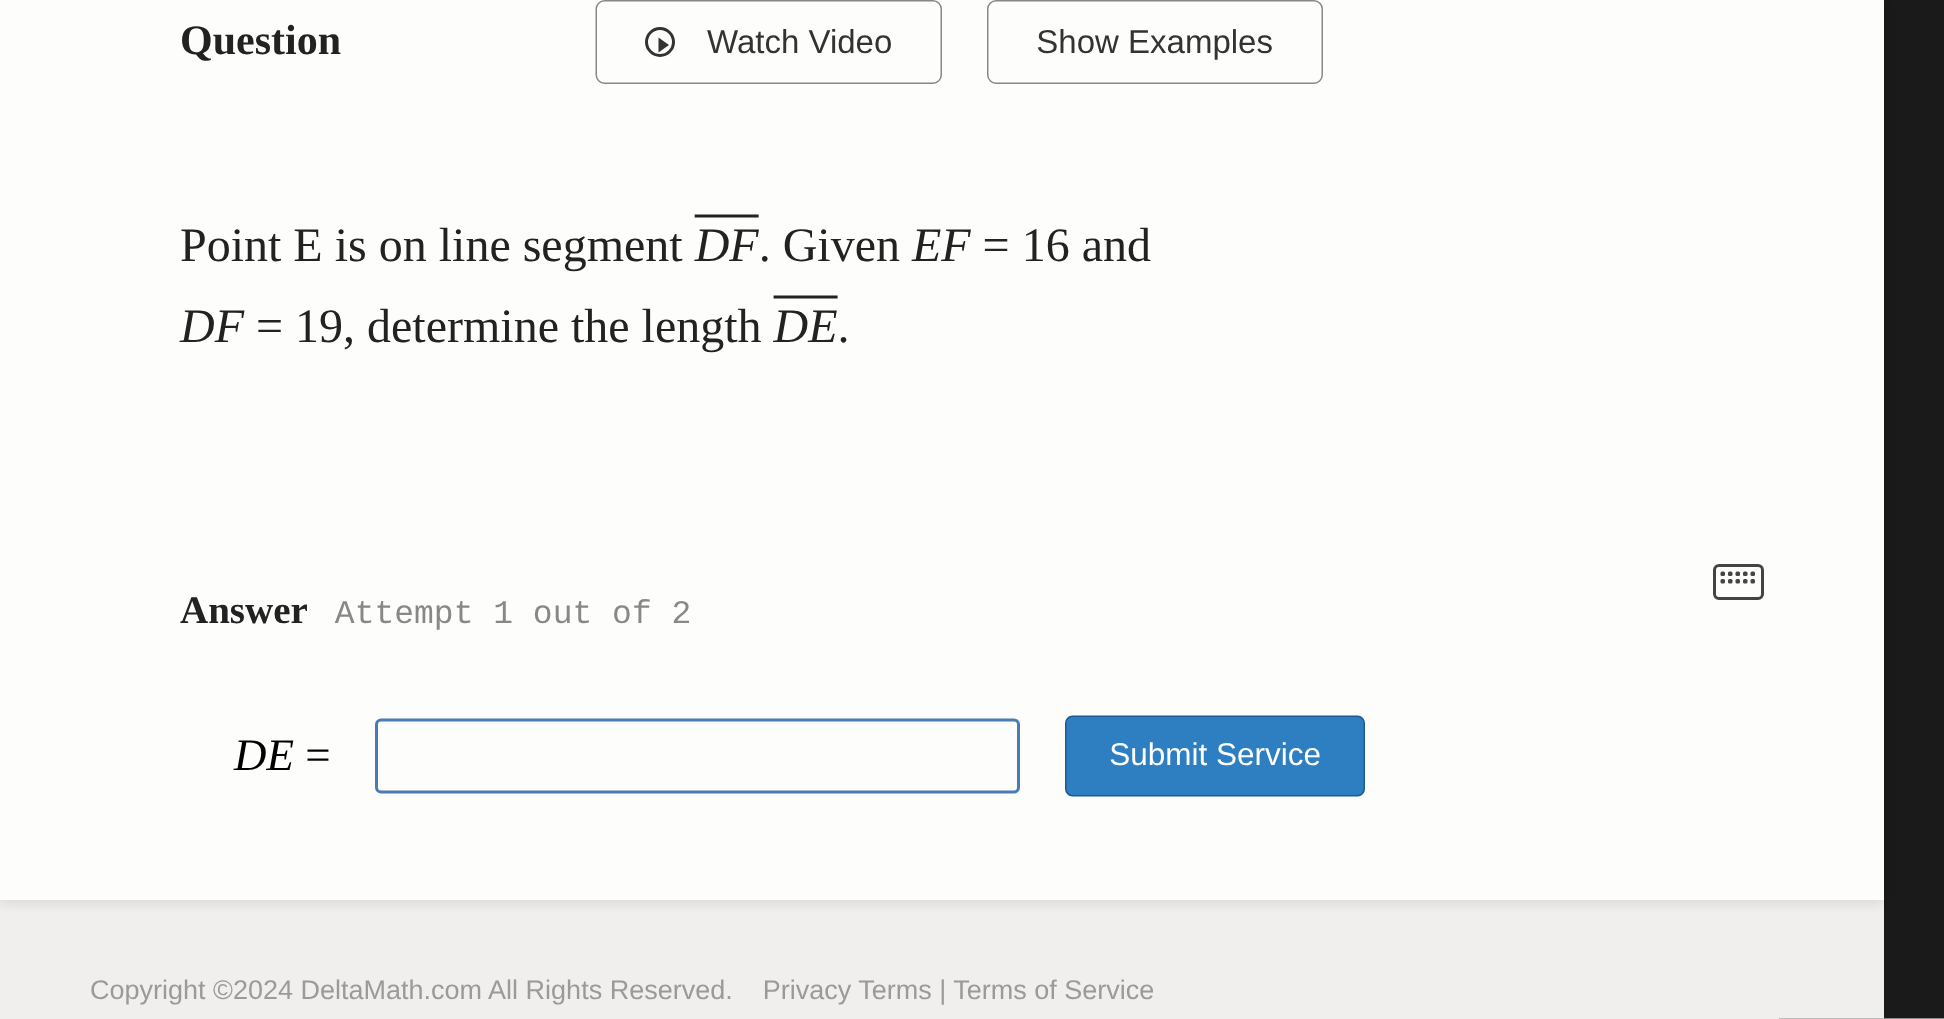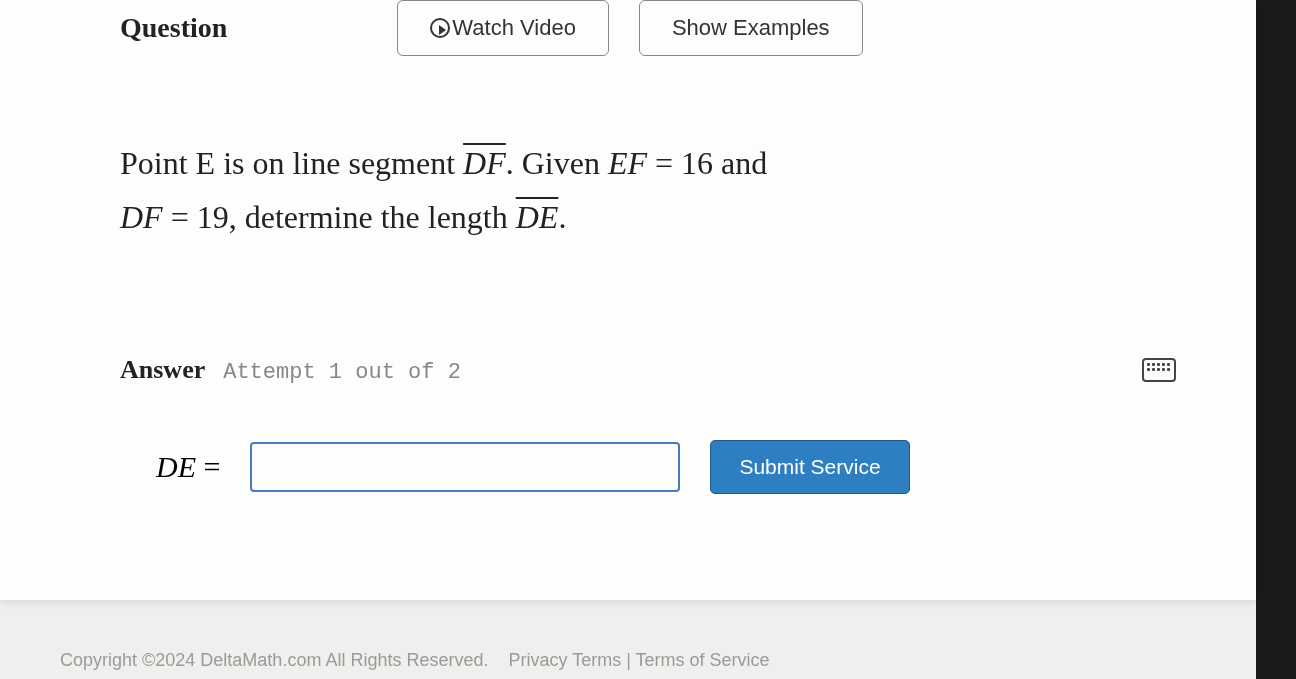--- a/index.html
+++ b/index.html
@@ -42,21 +42,21 @@
   .hbtn {
     border: 1px solid #888;
     border-radius: 6px;
     background: #fdfdfb;
     padding: 14px 32px;
     font-size: 22px;
     color: #333;
     font-family: -apple-system, 'Segoe UI', Arial, sans-serif;
     display: flex;
     align-items: center;
-    gap: 2px;
+    gap: 21px;
     cursor: pointer;
   }
   .play-icon {
     width: 20px;
     height: 20px;
     border: 2px solid #333;
     border-radius: 50%;
     display: inline-flex;
     align-items: center;
     justify-content: center;
@@ -91,20 +91,21 @@
   }
   .answer-left {
     display: flex;
     align-items: baseline;
     gap: 18px;
   }
   .answer-label {
     font-size: 26px;
     font-weight: bold;
     color: #222;
+    margin-top: 37px;
   }
   .attempt {
     font-size: 22px;
     color: #888;
     font-family: Liberation Mono, monospace;
   }
   .kbd-icon {
     width: 34px;
     height: 24px;
     border: 2px solid #444;

